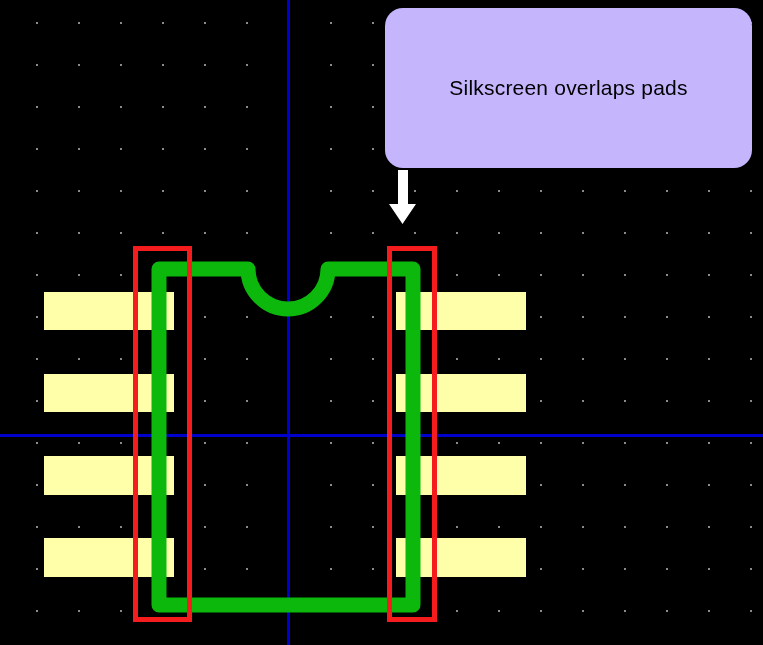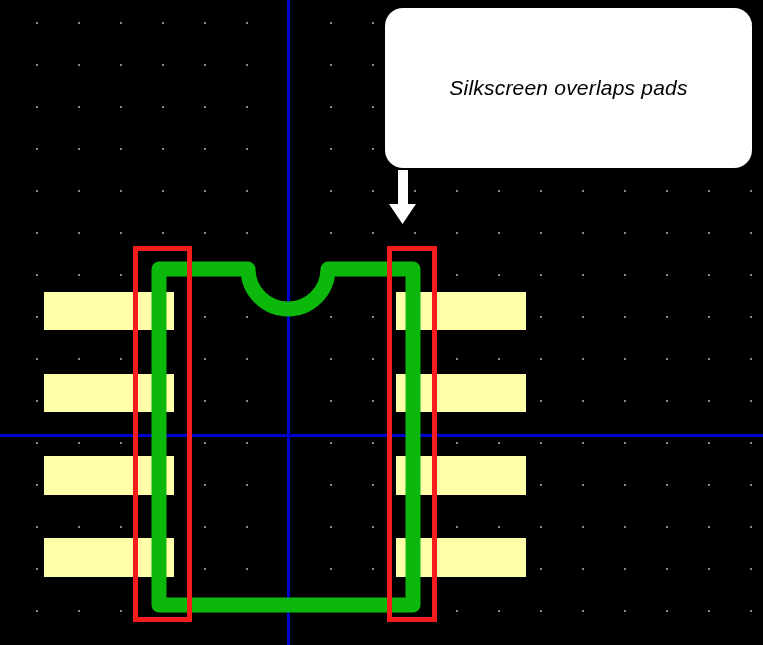--- a/index.html
+++ b/index.html
@@ -94,21 +94,21 @@
 
     <path id="silkscreen-path" d="M 159 269 L 159 605 L 413 605 L 413 269 L 328 269 A 40 40 0 0 1 248 269 L 159 269 Z" fill="none" stroke="#0db80d" stroke-width="15" stroke-linejoin="round" stroke-linecap="round"></path>
 
     <g>
       <rect x="135.5" y="248.5" width="54" height="371" fill="none" stroke="#f41c1c" stroke-width="5"></rect>
       <rect x="389.5" y="248.5" width="45" height="371" fill="none" stroke="#f41c1c" stroke-width="5"></rect>
     </g>
 
   </svg>
 
-  <div id="callout-box" style="background: #ffffff; font-style: italic;">
+  <div id="callout-box" style="background: #c4b5fd;">
     <span id="callout-text" style="color: rgb(0, 0, 0);">Silkscreen overlaps pads</span>
   </div>
 
   <svg id="callout-arrow" viewBox="0 0 34 56">
     <path d="M 17 0 L 17 36 L 30 36 L 16.5 56 L 3 36 L 17 36 Z" fill="#ffffff"></path>
     <rect x="12" y="2" width="10" height="36" fill="#ffffff"></rect>
   </svg>
 
 </div>
 

